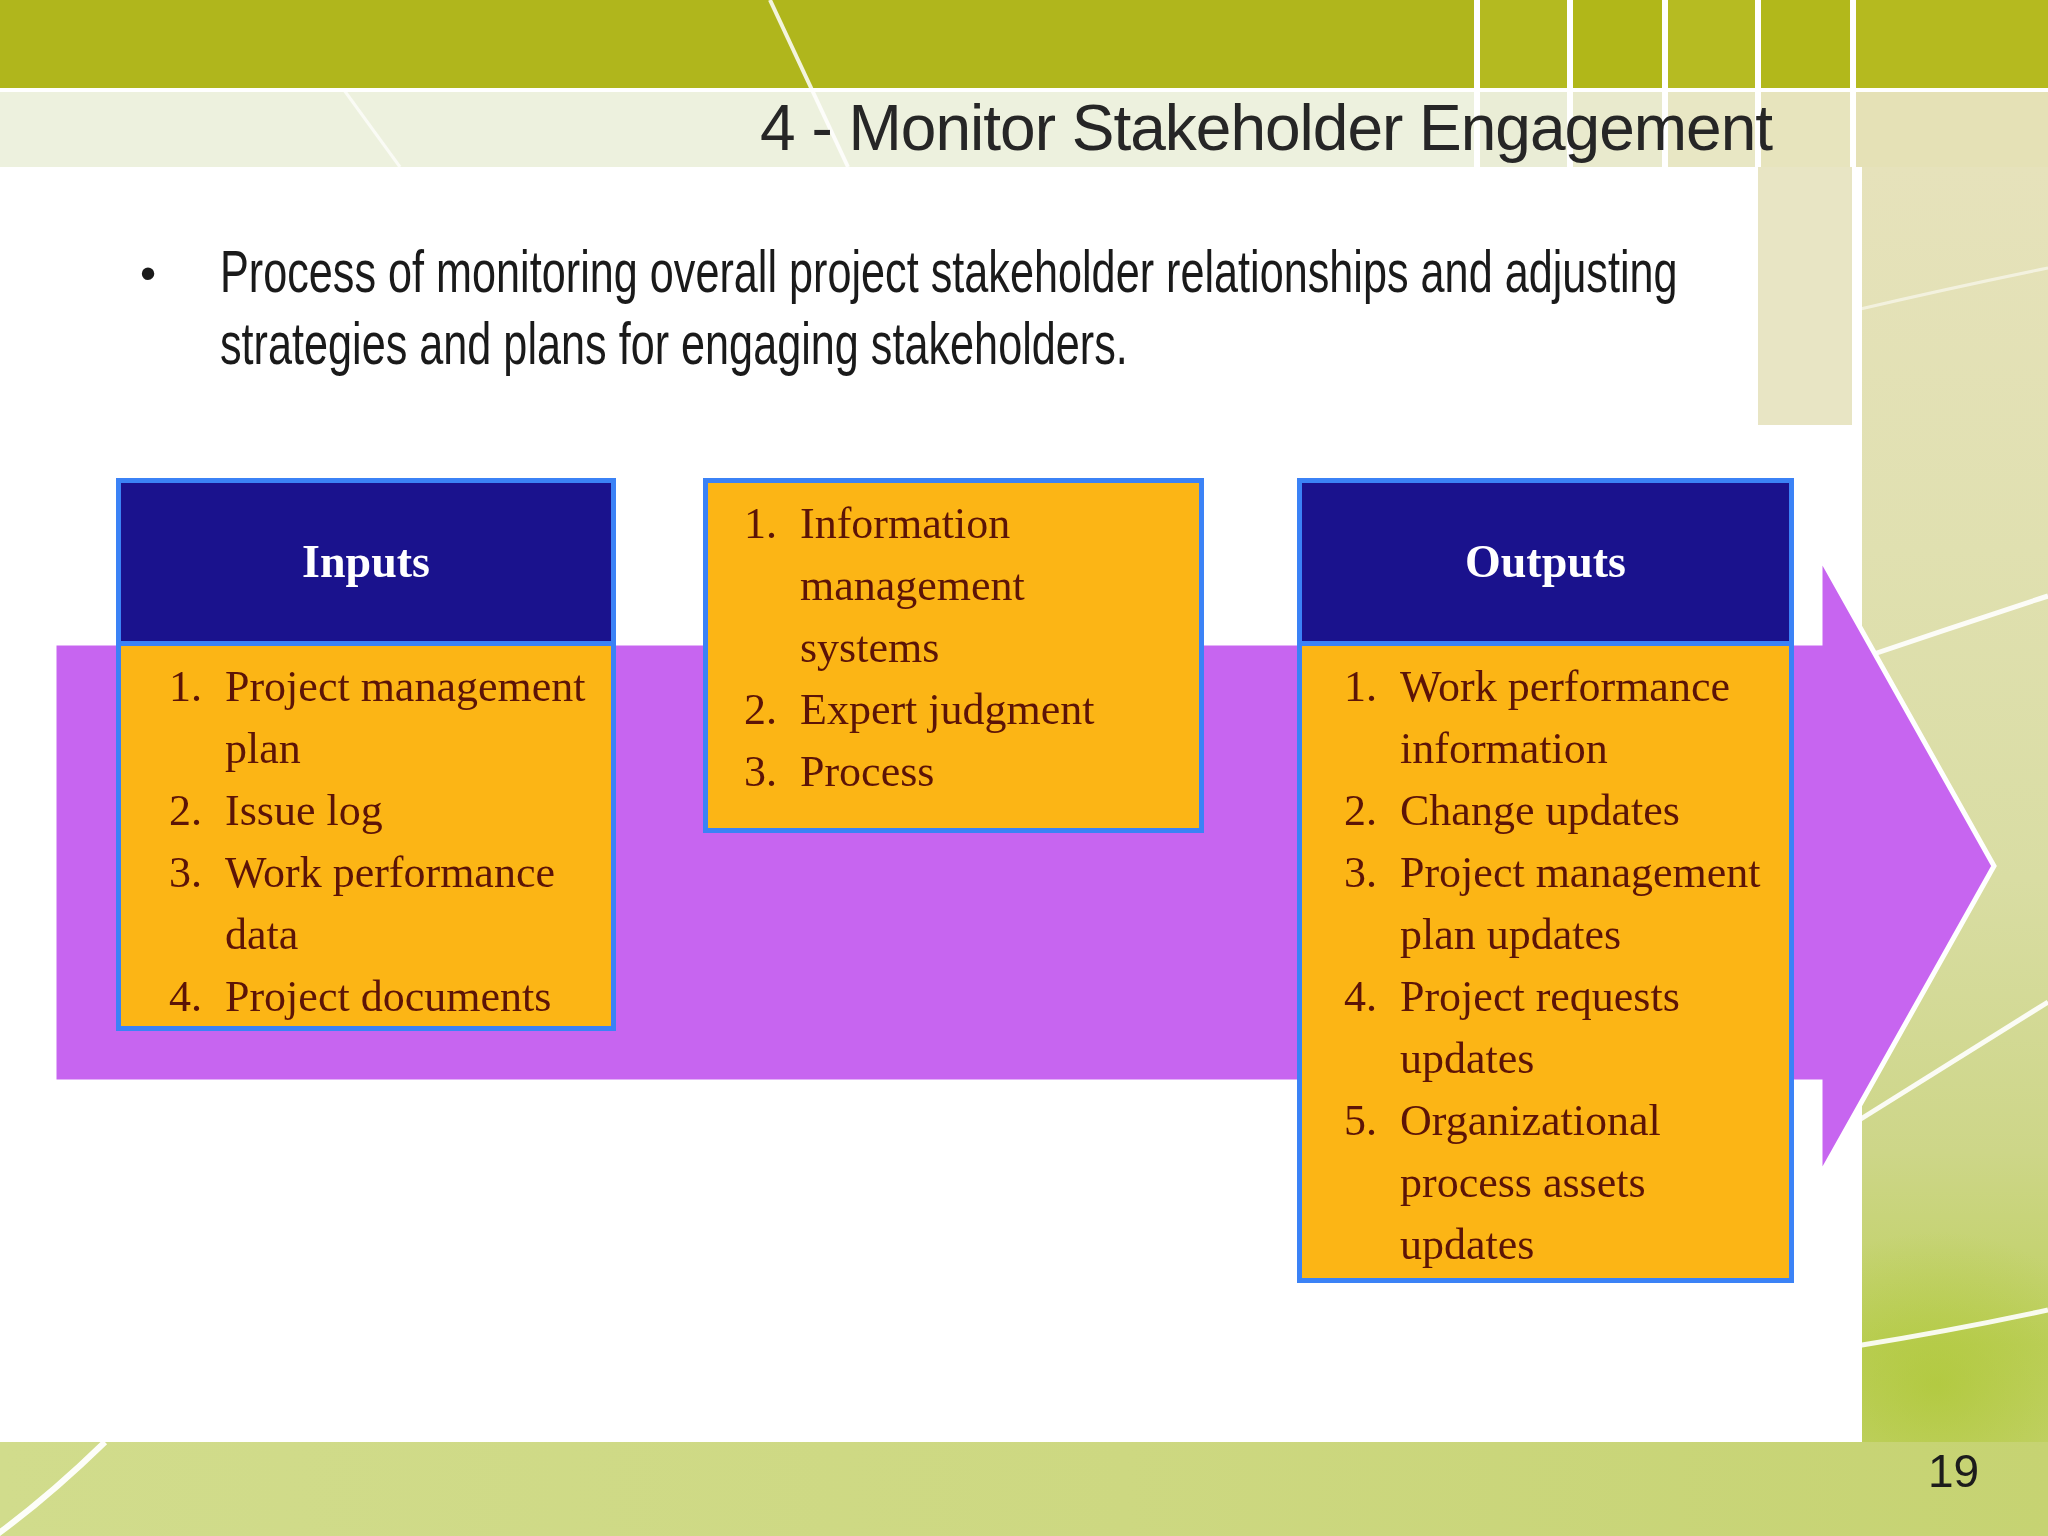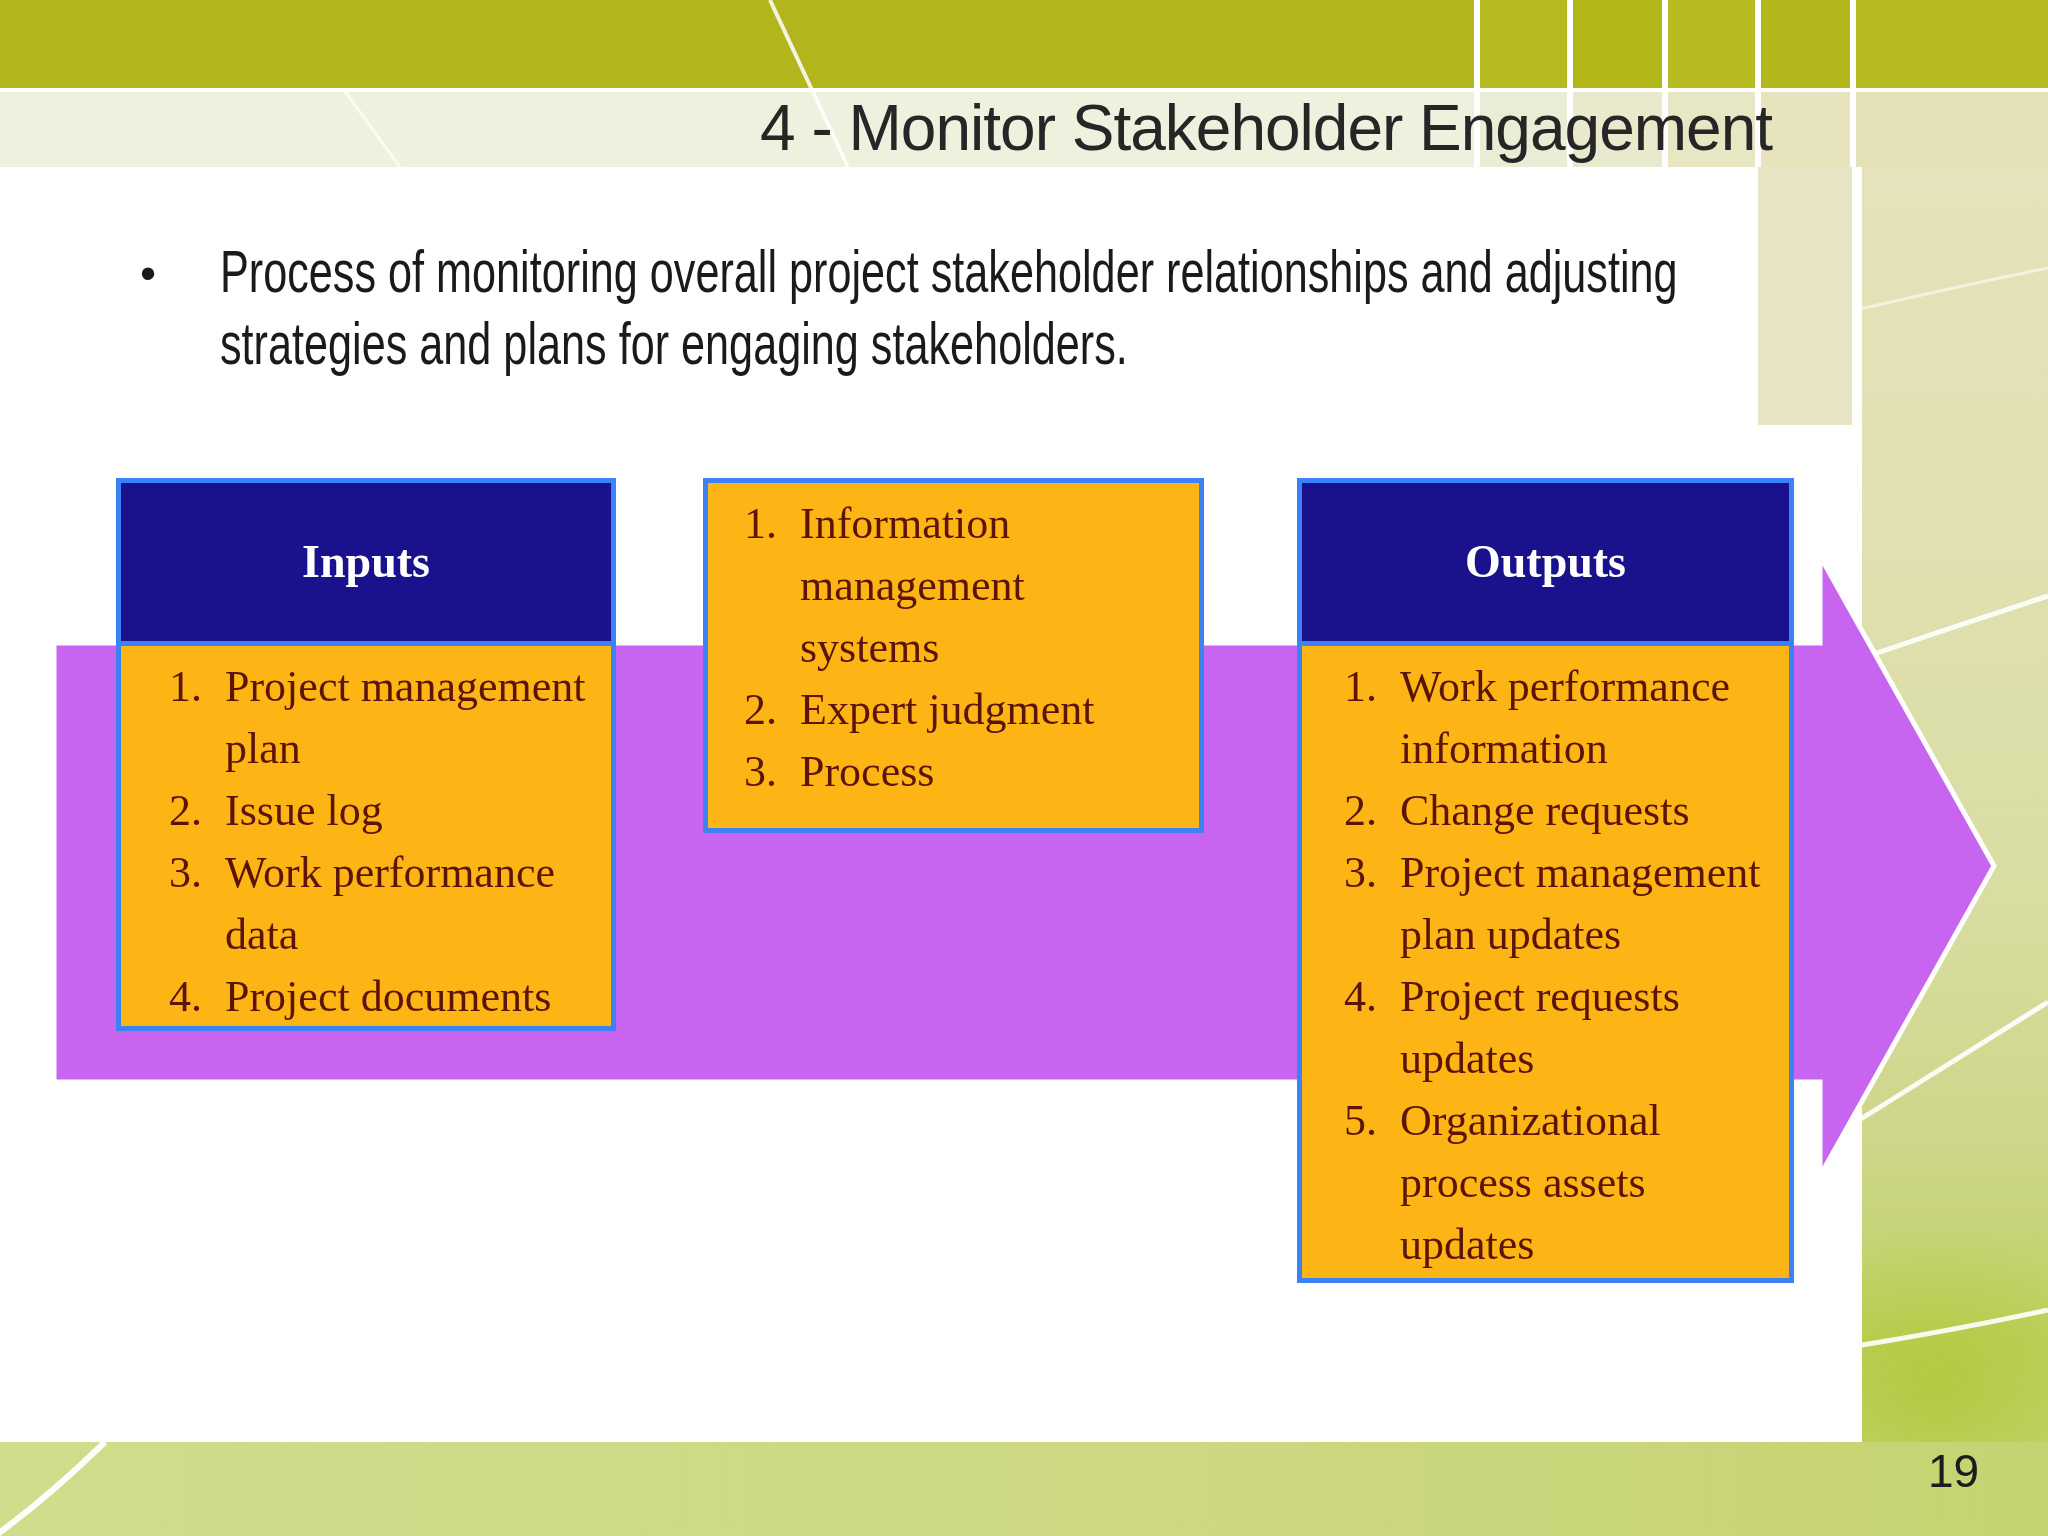--- a/index.html
+++ b/index.html
@@ -132,21 +132,21 @@
           <li><span class="num">3.</span><span>Process</span></li>
         </ol>
     </div>
   </div>
 
   <div class="pbox box3">
     <div class="hdr">Outputs</div>
     <div class="body">
       <ol>
           <li><span class="num">1.</span><span>Work performance information</span></li>
-          <li><span class="num">2.</span><span>Change requests</span></li>
+          <li><span class="num">2.</span><span>Change updates</span></li>
           <li><span class="num">3.</span><span>Project management plan updates</span></li>
           <li><span class="num">4.</span><span>Project requests updates</span></li>
           <li><span class="num">5.</span><span>Organizational process assets updates</span></li>
         </ol>
     </div>
   </div>
 
   <div class="pagenum">19</div>
 </div>
 

